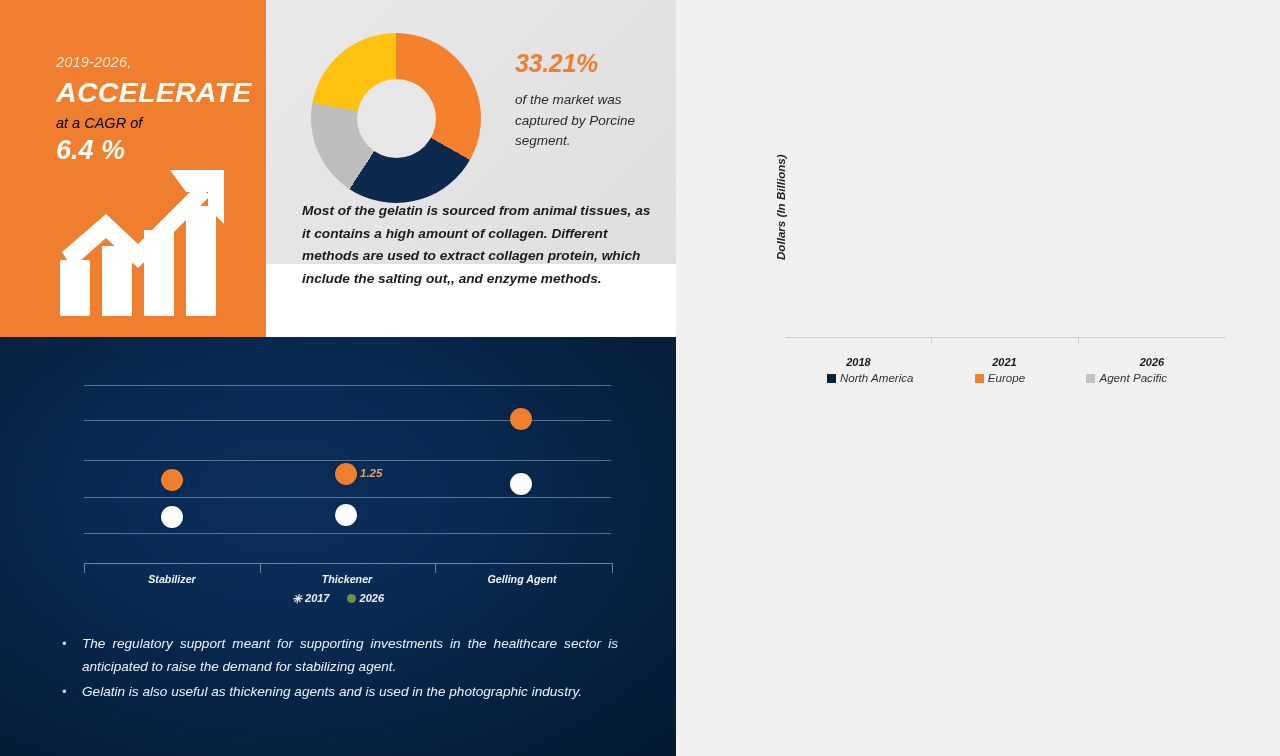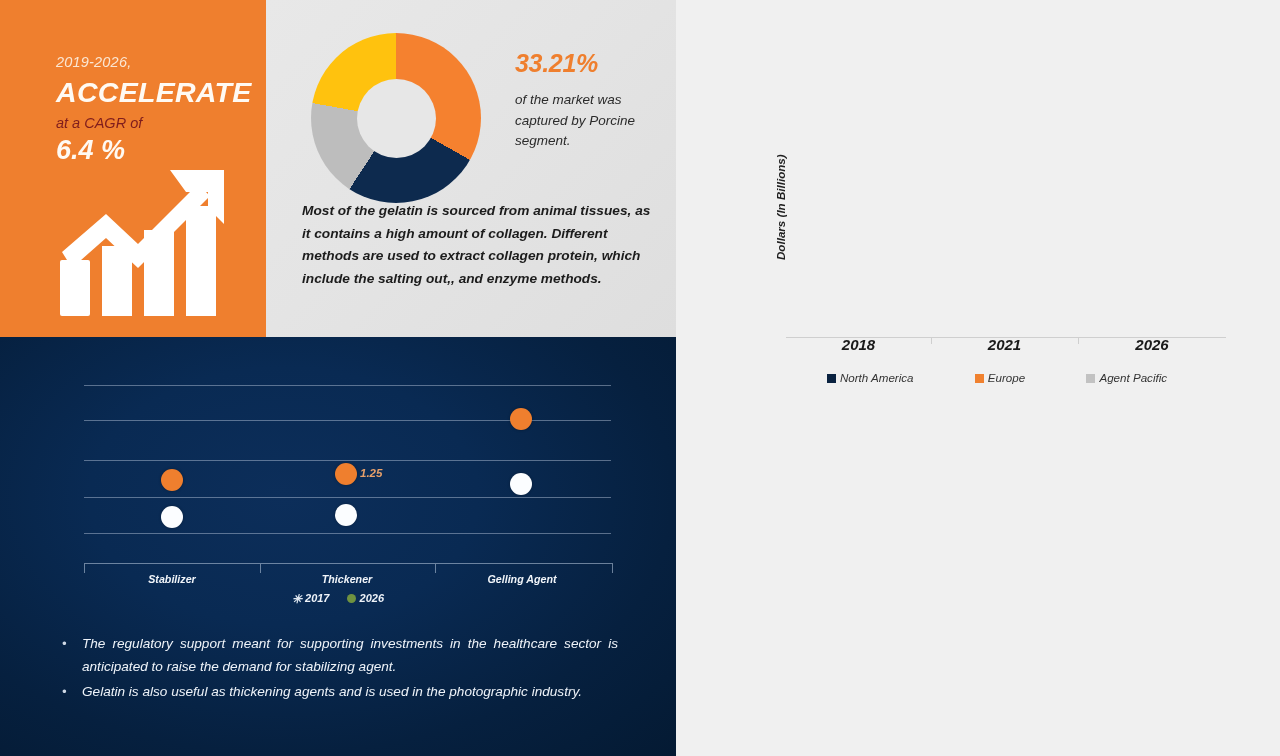--- a/index.html
+++ b/index.html
@@ -7,26 +7,26 @@
   #page{position:relative;width:1280px;height:756px;font-style:italic;}
 
   
   #left-col{position:absolute;left:0;top:0;width:676px;height:756px;}
 
   
   #accel-panel{position:absolute;left:0;top:0;width:266px;height:337px;background:#ef7f2e;overflow:hidden;}
   #accel-text{position:absolute;left:56px;top:52px;width:200px;color:#fdf5ea;}
   .accel-small{font-size:14.5px;line-height:20px;color:#fbe6d2;letter-spacing:.2px;}
   .accel-big{font-size:28.5px;font-weight:bold;letter-spacing:.3px;color:#fffaf3;line-height:36px;margin-top:2px;}
-  .accel-cagr{font-size:14.5px;color:#7f1d1d;line-height:20px;margin-top:3px;}
+  .accel-cagr{font-size:14.5px;color:#000000;line-height:20px;margin-top:3px;}
   .accel-num{font-size:27px;font-weight:bold;color:#fffaf3;line-height:32px;margin-top:1px;}
   #accel-graphic{position:absolute;left:58px;top:168px;width:180px;height:150px;}
 
   
-  #donut-panel{position:absolute;left:266px;top:0;width:410px;height:337px;
+  #donut-panel{position:absolute;left:266px;top:0;width:410px;height:264px;
     background:linear-gradient(135deg,#e8e8e8 0%,#e4e4e4 45%,#dedede 100%);}
   #donut{position:absolute;left:45px;top:33px;width:170px;height:170px;border-radius:50%;}
   #donut-hole{position:absolute;left:45px;top:33px;width:170px;height:170px;border-radius:50%;
     display:flex;align-items:center;justify-content:center;}
   #donut-hole::after{content:"";width:79px;height:79px;border-radius:50%;background:#e7e7e7;}
   #donut-stat{position:absolute;left:249px;top:48px;width:160px;}
   #stat-pct{font-size:25px;font-weight:bold;color:#ef7f2e;letter-spacing:-.3px;line-height:30px;}
   #stat-desc{font-size:13.5px;color:#2b2b2b;line-height:20.5px;margin-top:12px;}
   #donut-para{position:absolute;left:36px;top:200px;width:360px;font-size:13.7px;font-weight:bold;
     color:#1c1c1c;line-height:22.6px;}
@@ -70,21 +70,21 @@
   #y-axis-label span{display:block;transform:rotate(-90deg);transform-origin:left top;
     position:absolute;left:14px;top:120px;white-space:nowrap;font-size:11.6px;font-weight:bold;color:#1f1f1f;}
   #plot-area{position:absolute;left:110px;top:40px;width:445px;height:298px;}
   #axis-baseline{position:absolute;left:110px;top:337px;width:440px;height:1px;background:#cfcfcf;}
   .axis-tick{position:absolute;top:337px;width:1px;height:7px;background:#cfcfcf;}
   .bar{position:absolute;bottom:0;}
   .bar-na{background:linear-gradient(90deg,#0a2240 0%,#0d2a4e 60%,#0a2240 100%);}
   .bar-eu{background:linear-gradient(90deg,#f0812f 0%,#f58634 55%,#ee7a28 100%);}
   .bar-ap{background:linear-gradient(90deg,#c2c2c2 0%,#c8c8c8 60%,#bcbcbc 100%);}
   .bar-label{position:absolute;font-size:12.6px;font-weight:bold;color:#1a1a1a;}
-  .x-cat{position:absolute;top:336px;font-size:15px;font-weight:bold;color:#1a1a1a;text-align:center;}
+  .x-cat{position:absolute;top:356px;font-size:11px;font-weight:bold;color:#1a1a1a;text-align:center;}
   #bar-legend{position:absolute;left:0;top:371px;width:604px;text-align:center;font-size:11.6px;color:#333;}
   #bar-legend .bl-item{display:inline-block;margin:0 10px;padding-left:38px;}
   .bl-sw{display:inline-block;width:9px;height:9px;vertical-align:-1px;margin-right:4px;}
 </style>
 </head>
 <body>
 
 <div id="page">
 
   <div id="left-col">

